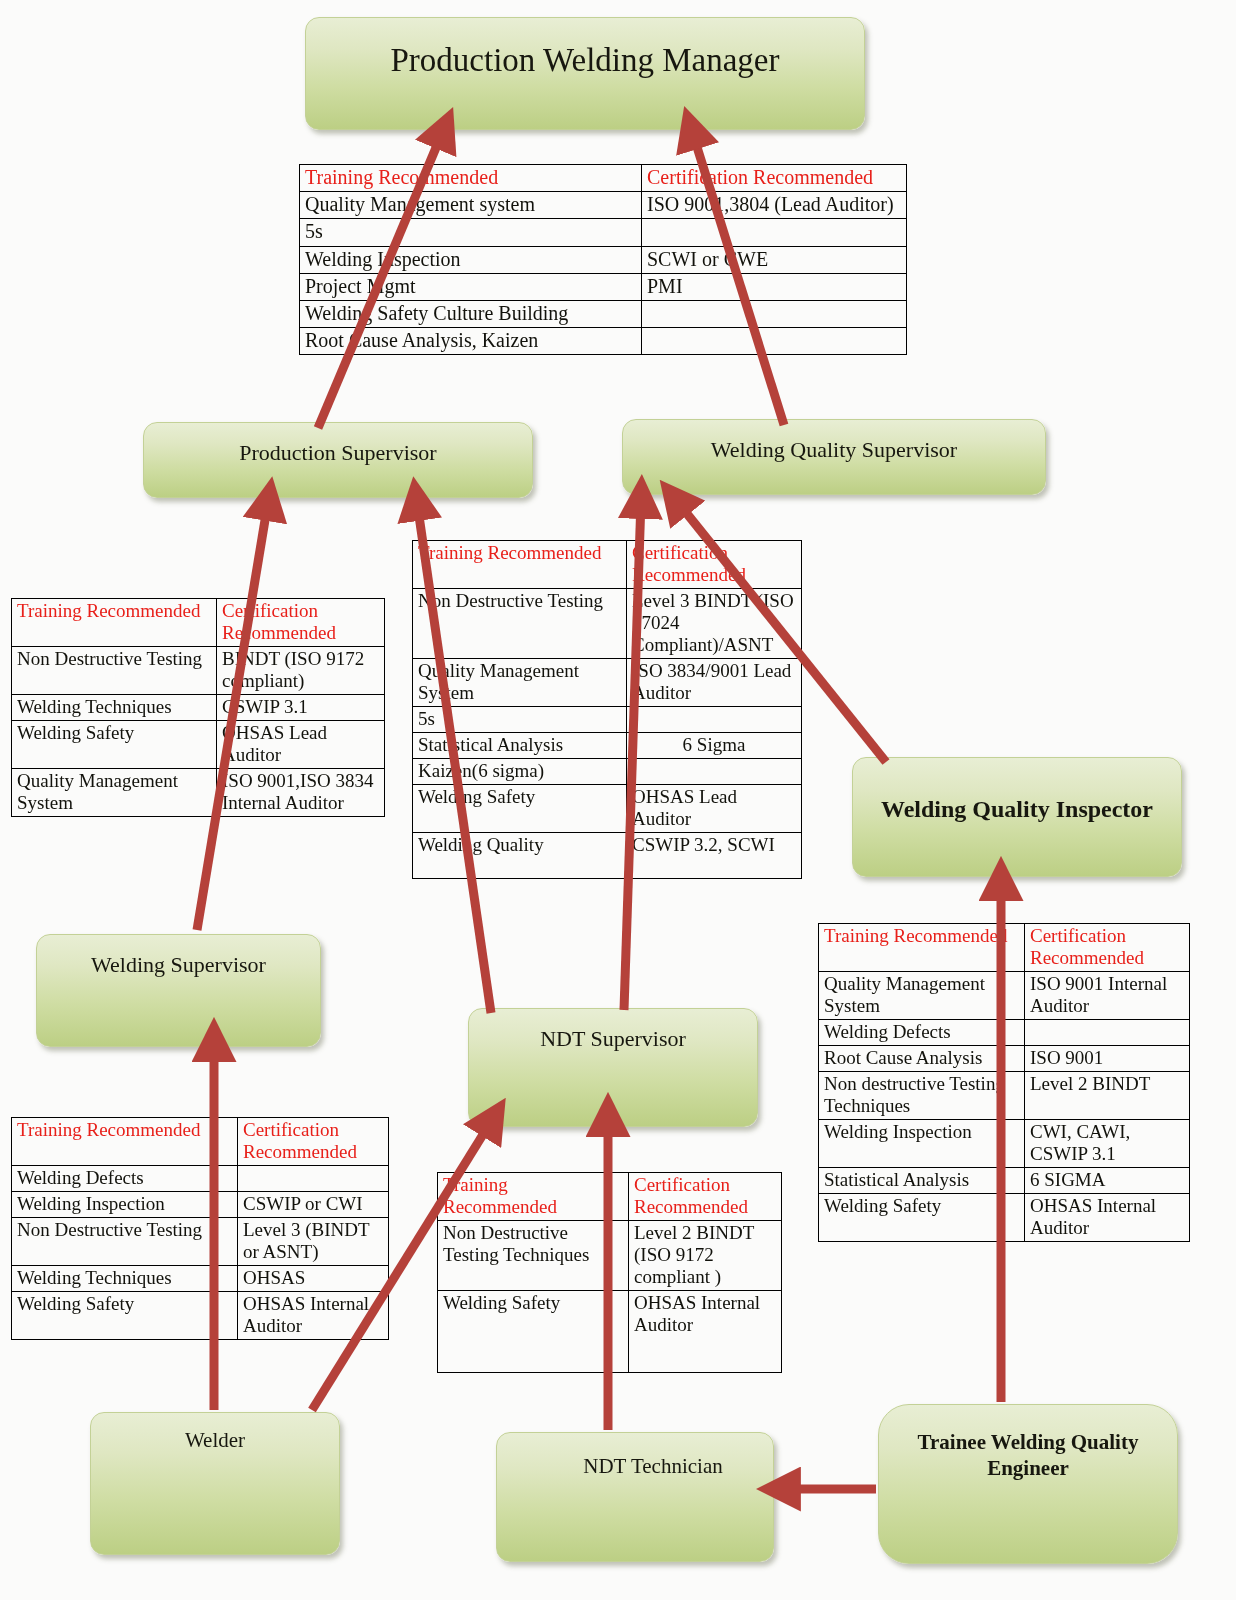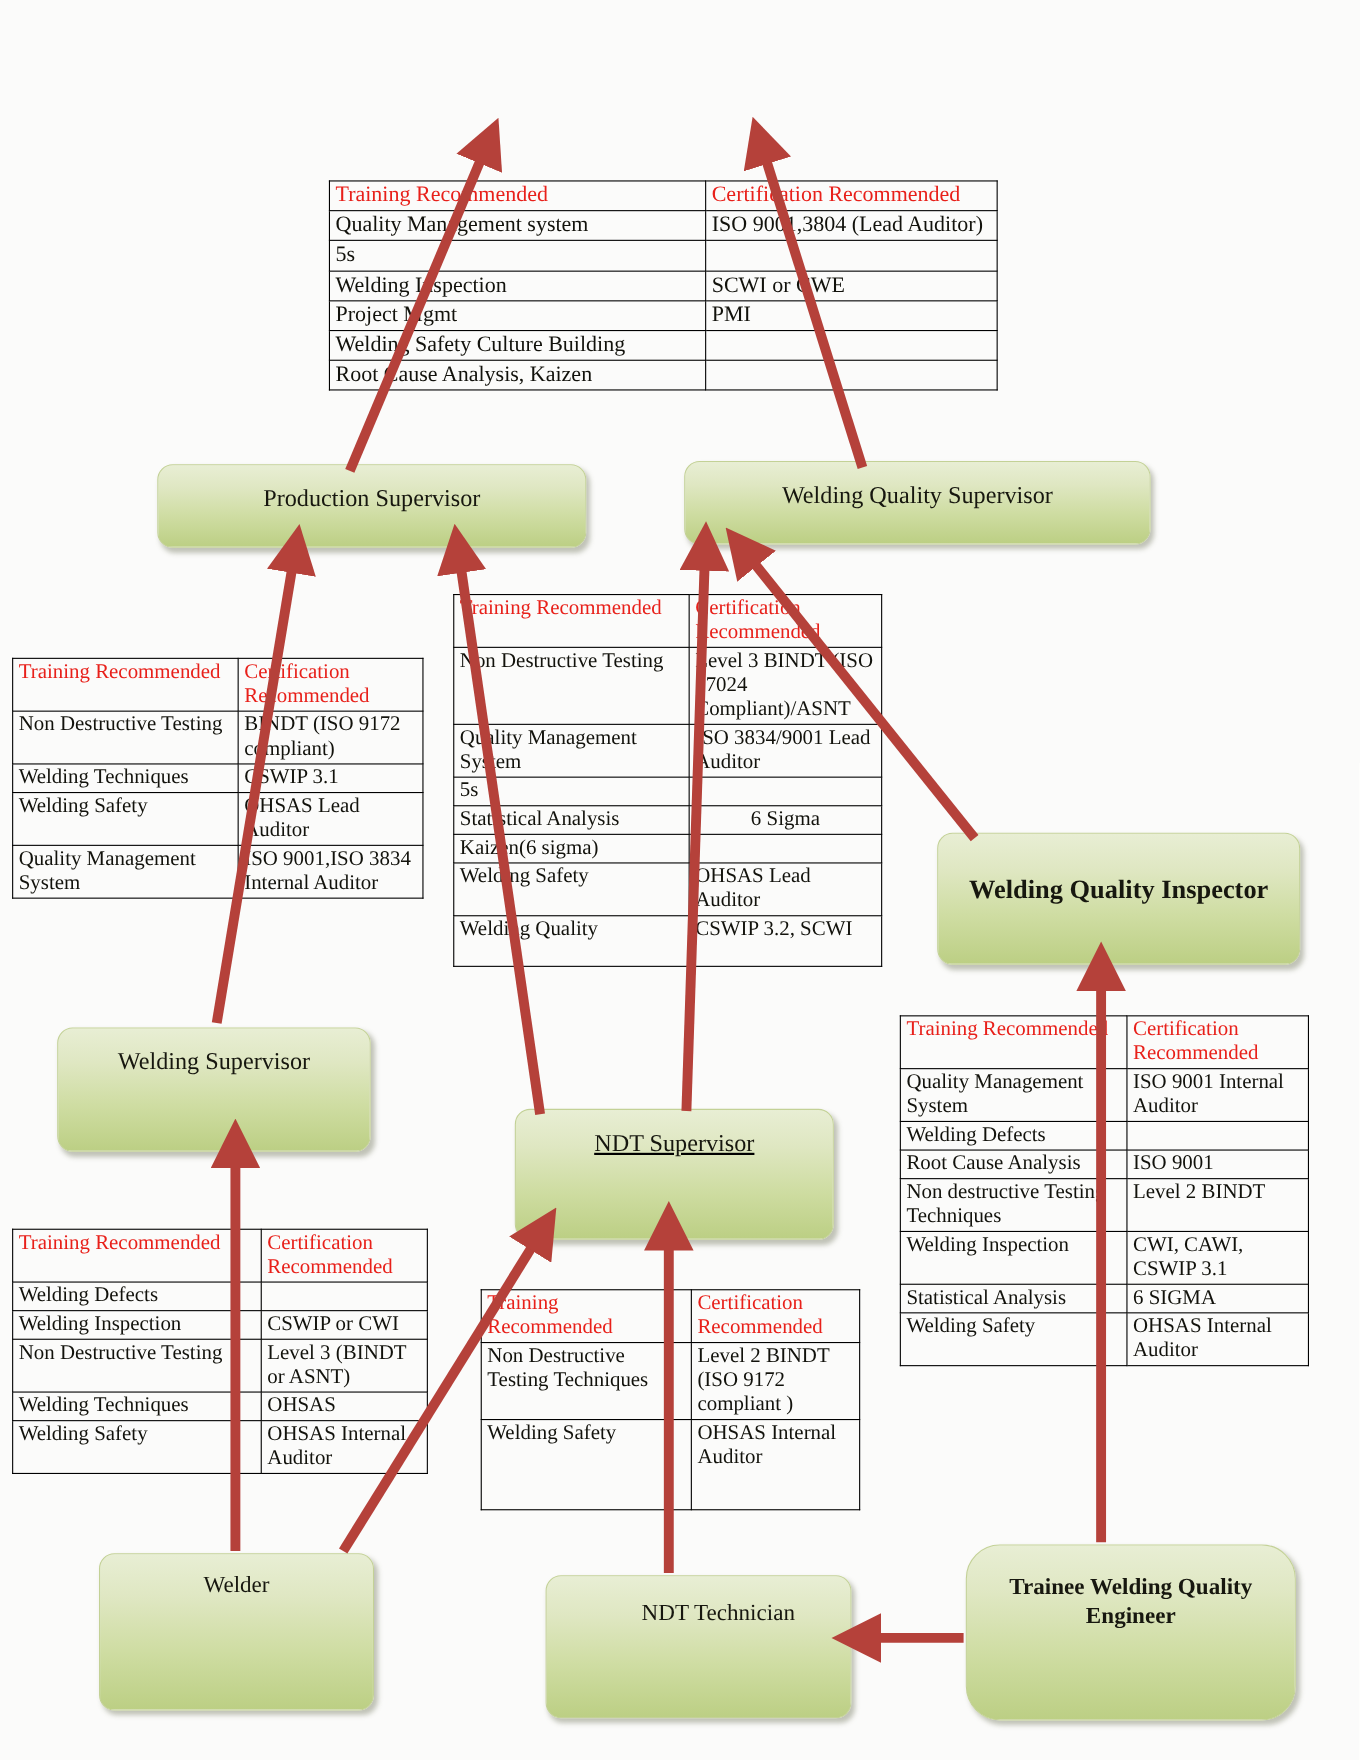--- a/index.html
+++ b/index.html
@@ -42,24 +42,24 @@
 
   .node-prodsup     { left: 143px; top: 422px;  width: 390px; height: 76px; }
   .node-prodsup .node-label  { font-size: 22px; padding-top: 16px; }
 
   .node-wqsup       { left: 622px; top: 419px;  width: 424px; height: 76px; }
   .node-wqsup .node-label    { font-size: 22px; padding-top: 16px; }
 
   .node-wqinsp      { left: 852px; top: 757px;  width: 330px; height: 120px; }
   .node-wqinsp .node-label   { font-size: 24px; padding-top: 36px; font-weight: bold; }
 
-  .node-weldsup     { left: 52px;  top: 934px;  width: 285px; height: 113px; justify-content: flex-end; }
+  .node-weldsup     { left: 36px;  top: 934px;  width: 285px; height: 113px; justify-content: flex-end; }
   .node-weldsup .node-label  { font-size: 22px; padding-top: 16px; }
 
-  .node-ndtsup      { left: 468px; top: 1008px; width: 290px; height: 119px; text-decoration: underline; }
+  .node-ndtsup      { left: 468px; top: 1008px; width: 290px; height: 119px; }
   .node-ndtsup .node-label   { font-size: 22px; padding-top: 16px; }
 
   .node-welder      { left: 90px;  top: 1412px; width: 250px; height: 143px; }
   .node-welder .node-label   { font-size: 21px; padding-top: 14px; }
 
   .node-ndttech     { left: 496px; top: 1432px; width: 278px; height: 130px; }
   .node-ndttech .node-label  { font-size: 21px; padding-top: 20px; padding-left: 36px; }
 
   .node-trainee     { left: 878px; top: 1404px; width: 300px; height: 160px; border-radius: 31px; }
   .node-trainee .node-label  { font-size: 21px; padding-top: 24px; font-weight: bold; }
@@ -145,20 +145,23 @@
       <line x1="312" y1="1410" x2="492" y2="1120"></line>
 
       <line x1="608" y1="1430" x2="608" y2="1118"></line>
 
       <line x1="1001" y1="1402" x2="1001" y2="882"></line>
 
       <line x1="876" y1="1489" x2="782" y2="1489"></line>
     </g>
   </svg>
 
+  <div class="node node-root">
+    <span class="node-label">Production Welding Manager</span>
+  </div>
 
   <div class="node node-prodsup">
     <span class="node-label">Production Supervisor</span>
   </div>
 
   <div class="node node-wqsup">
     <span class="node-label">Welding Quality Supervisor</span>
   </div>
 
   <div class="node node-wqinsp">

